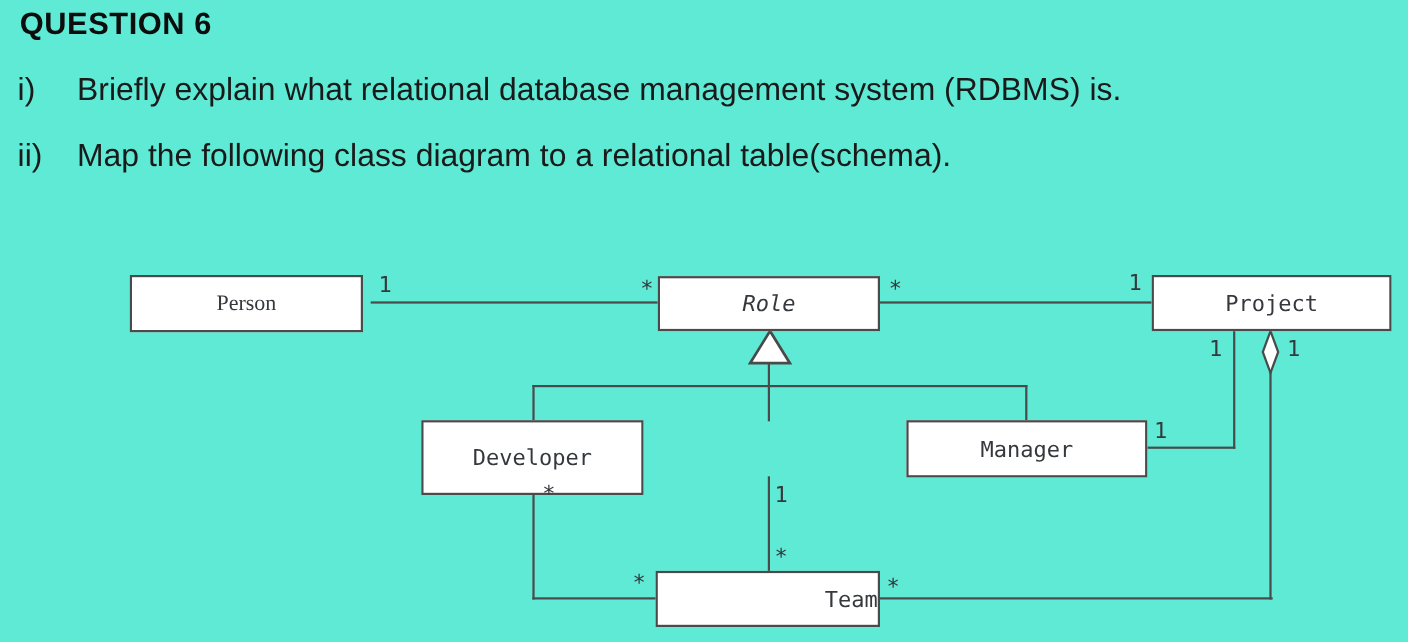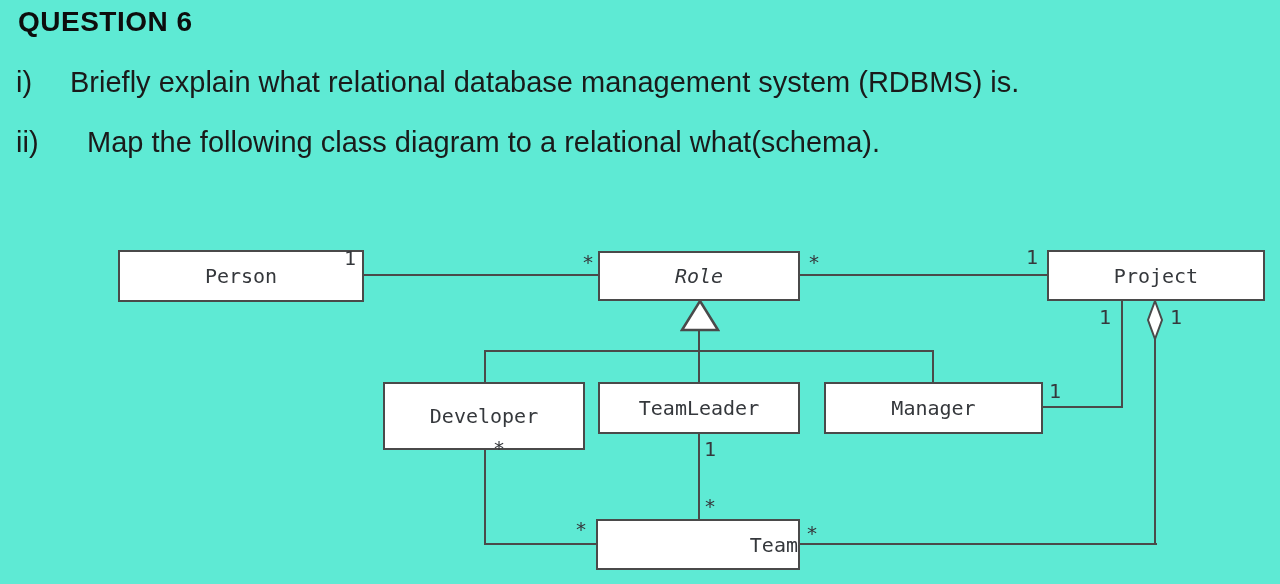--- a/index.html
+++ b/index.html
@@ -31,42 +31,42 @@
     display: flex;
     font-size: 29px;
     color: #1a1a1a;
     white-space: nowrap;
   }
   .q-item .marker {
     width: 54px;
     flex: 0 0 54px;
   }
   .q-item-1 { top: 66px; }
-  .q-item-2 { top: 126px; gap: 17px; }
+  .q-item-2 { top: 126px; }
 
   
   .diagram {
     position: absolute;
     inset: 0;
   }
   .cls {
     position: absolute;
     box-sizing: border-box;
     border: 2px solid #4a4a4a;
     background: #ffffff;
     display: flex;
     align-items: center;
     justify-content: center;
     font-family: "DejaVu Sans Mono", monospace;
     font-size: 20px;
     color: #35383c;
   }
   .cls.abstract { font-style: italic; }
 
-  .box-person     { left: 118px;  top: 250px; width: 246px; height: 52px; }
+  .box-person     { left: 118px;  top: 250px; width: 212px; height: 52px; font-family: Liberation Serif, serif; }
   .box-role       { left: 598px;  top: 251px; width: 202px; height: 50px; }
   .box-project    { left: 1047px; top: 250px; width: 218px; height: 51px; text-align: center; }
   .box-developer  { left: 383px;  top: 382px; width: 202px; height: 68px; }
   .box-teamleader { left: 598px;  top: 382px; width: 202px; height: 52px; }
   .box-manager    { left: 824px;  top: 382px; width: 219px; height: 52px; }
   .box-team       { left: 596px;  top: 519px; width: 204px; height: 51px; justify-content: flex-end; }
 
   .ln {
     position: absolute;
     background: #4a4a4a;
@@ -119,21 +119,21 @@
 
   <div class="q-title">QUESTION 6</div>
 
   <div class="q-item q-item-1">
     <span class="marker">i)</span>
     <span class="qtext">Briefly explain what relational database management system (RDBMS) is.</span>
   </div>
 
   <div class="q-item q-item-2">
     <span class="marker">ii)</span>
-    <span class="qtext">Map the following class diagram to a relational what(schema).</span>
+    <span class="qtext">Map the following class diagram to a relational table(schema).</span>
   </div>
 
   <div class="diagram">
 
     <div class="ln h l-person-role"></div>
     <div class="ln h l-role-project"></div>
     <div class="ln v l-tri-stem"></div>
     <div class="ln h l-bus"></div>
     <div class="ln v l-dev-drop"></div>
     <div class="ln v l-mgr-drop"></div>
@@ -157,23 +157,20 @@
     </div>
     <div class="cls abstract box-role">
       <span>Role</span>
     </div>
     <div class="cls box-project">
       <span>Project</span>
     </div>
     <div class="cls box-developer">
       <span>Developer</span>
     </div>
-    <div class="cls box-teamleader">
-      <span>TeamLeader</span>
-    </div>
     <div class="cls box-manager">
       <span>Manager</span>
     </div>
     <div class="cls box-team">
       <span>Team</span>
     </div>
 
     <span class="mult m-person-1">1</span>
     <span class="mult m-role-left">*</span>
     <span class="mult m-role-right">*</span>

